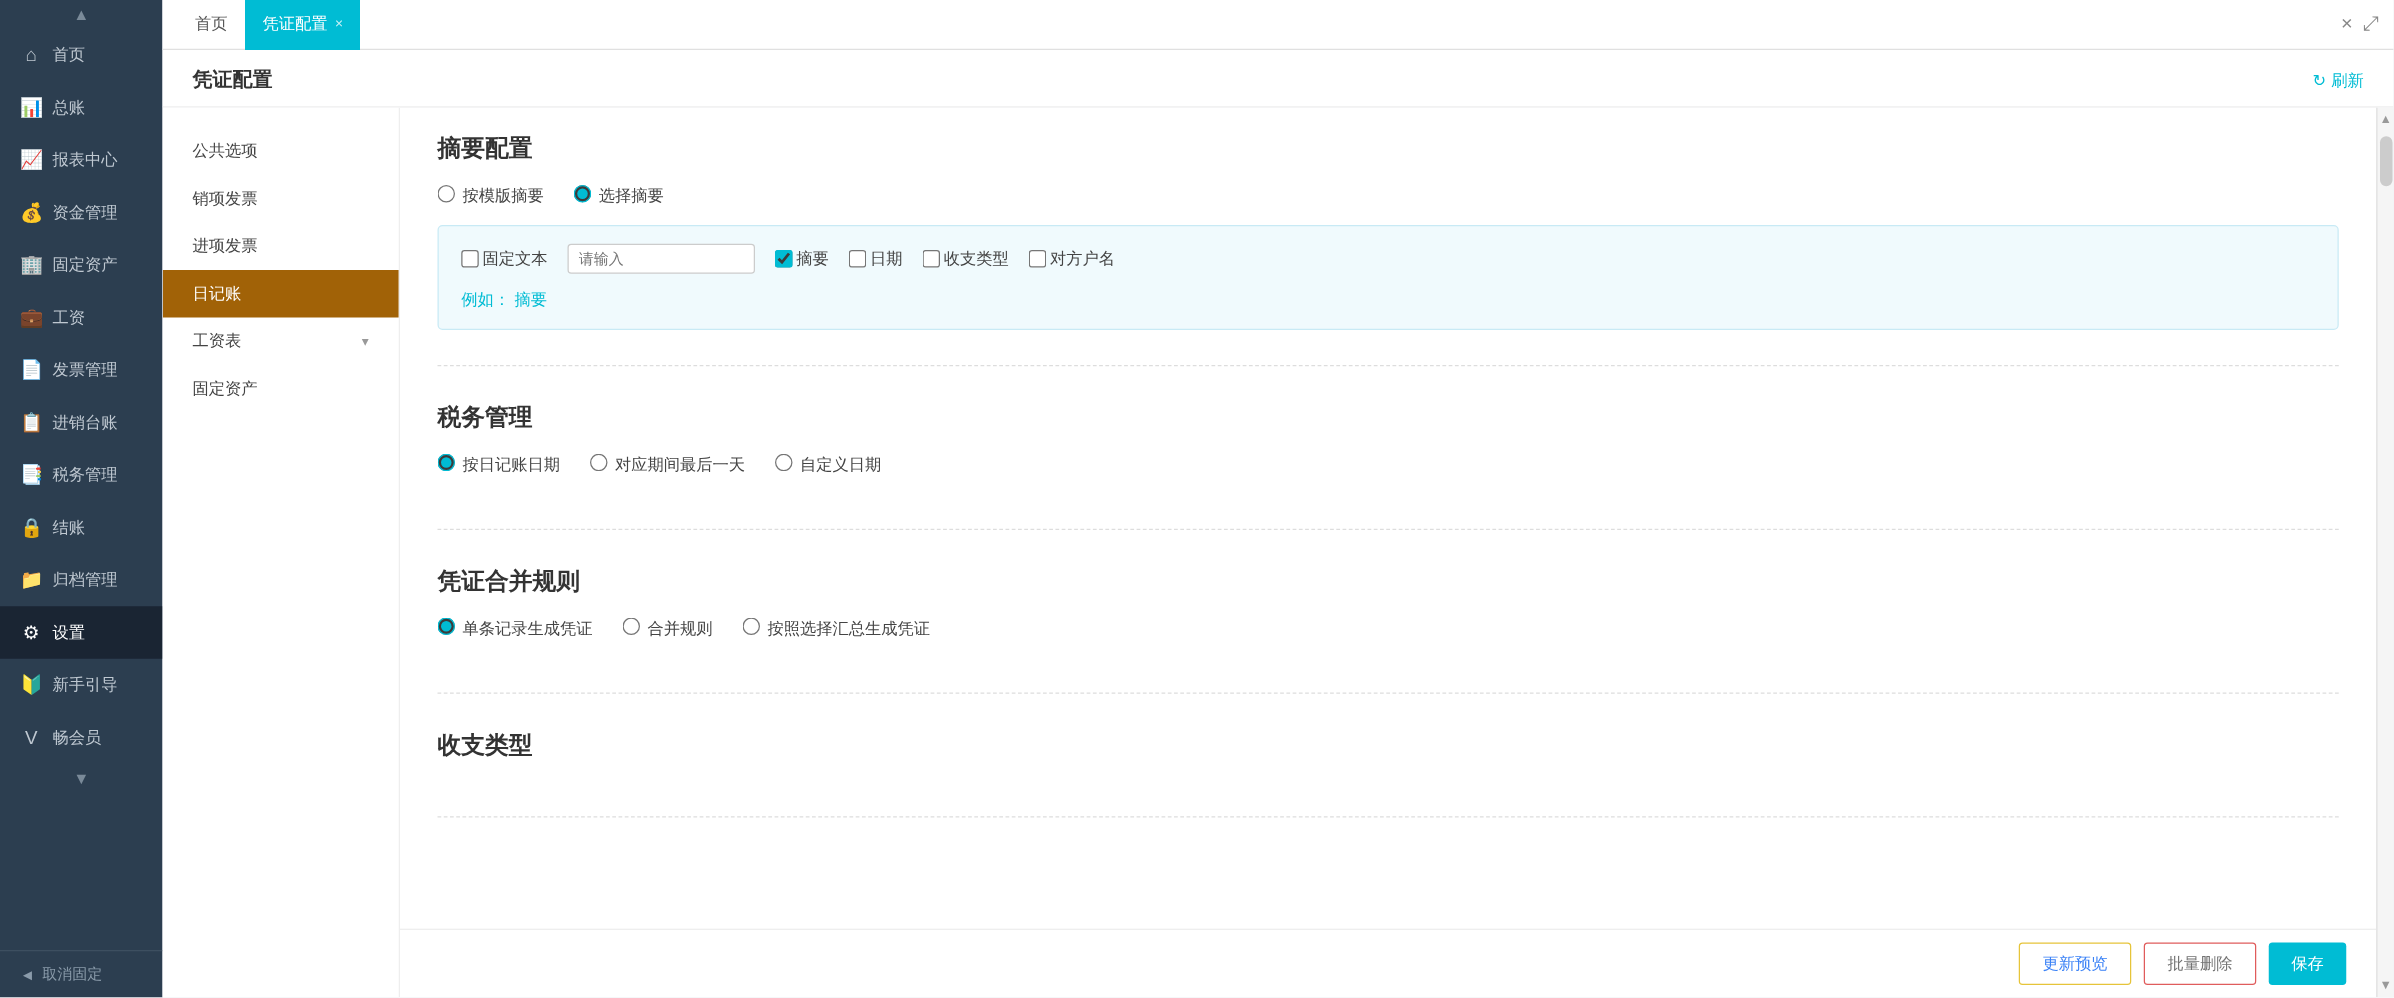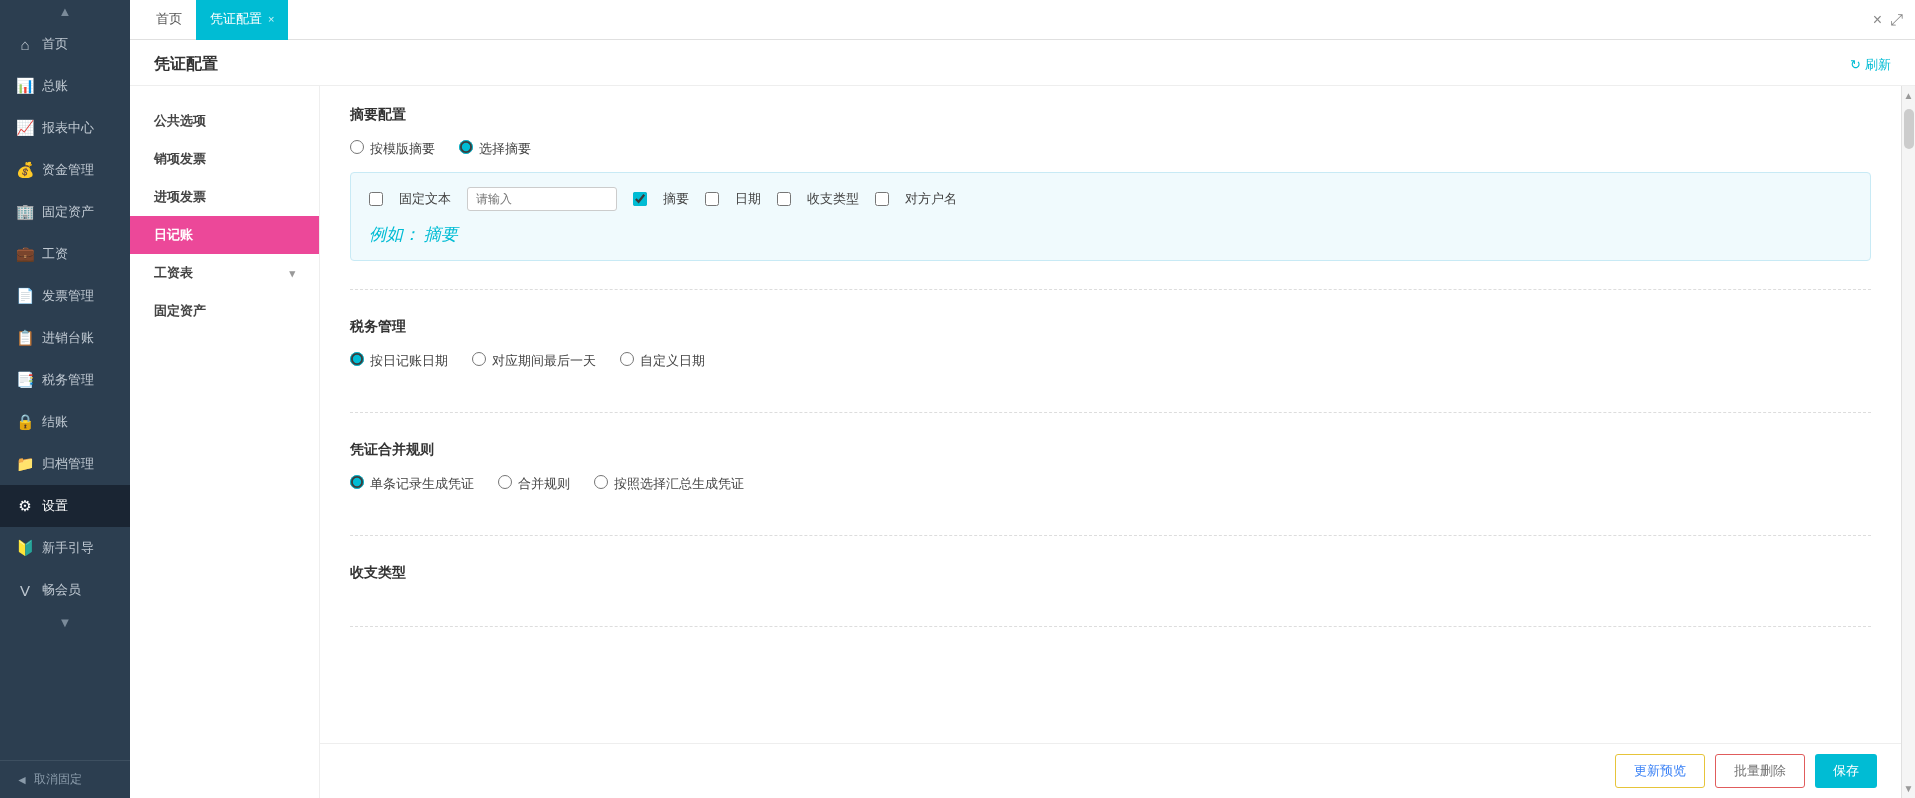--- a/index.html
+++ b/index.html
@@ -128,50 +128,49 @@
     }
 
     
     .left-nav {
       width: 190px;
       background: #fff;
       border-right: 1px solid #eee;
       padding: 16px 0;
       flex-shrink: 0;
       overflow-y: auto;
-      font-weight: bold;
     }
     .left-nav-item {
       padding: 10px 24px;
       cursor: pointer;
       color: #444;
       font-size: 13px;
       display: flex;
       align-items: center;
       justify-content: space-between;
     }
-    .left-nav-item.active { background: #ec4899; color: #fff; }
+    .left-nav-item.active { background: #a16207; color: #fff; }
     .left-nav-item .chevron { font-size: 11px; color: #999; }
 
     
     .right-content {
       flex: 1;
       overflow-y: auto;
       padding: 20px 30px;
       background: #fff;
     }
 
     
     .section {
       border-bottom: 1px dashed #ddd;
       padding-bottom: 28px;
       margin-bottom: 28px;
     }
     .section-title {
-      font-size: 14px;
+      font-size: 19px;
       font-weight: 600;
       color: #333;
       margin-bottom: 16px;
     }
 
     
     .radio-group {
       display: flex;
       gap: 24px;
       align-items: center;
@@ -202,40 +201,40 @@
     .checkbox-row {
       display: flex;
       align-items: center;
       gap: 16px;
       flex-wrap: wrap;
       margin-bottom: 12px;
     }
     .checkbox-label {
       display: flex;
       align-items: center;
-      gap: 16px;
+      gap: 3px;
       color: #444;
       cursor: pointer;
     }
     .checkbox-input {
       width: 14px;
       height: 14px;
       accent-color: #00bcd4;
       cursor: pointer;
     }
     .text-input {
       border: 1px solid #ccc;
       border-radius: 3px;
       padding: 4px 8px;
       font-size: 12px;
       color: #999;
       width: 150px;
       outline: none;
     }
-    .example-text { color: #00bcd4; font-size: 17px; font-style: italic; }
+    .example-text { color: #00bcd4; font-size: 13px; }
 
     
     .bottom-bar {
       background: #fff;
       border-top: 1px solid #eee;
       padding: 10px 24px;
       display: flex;
       justify-content: flex-end;
       gap: 10px;
       flex-shrink: 0;

